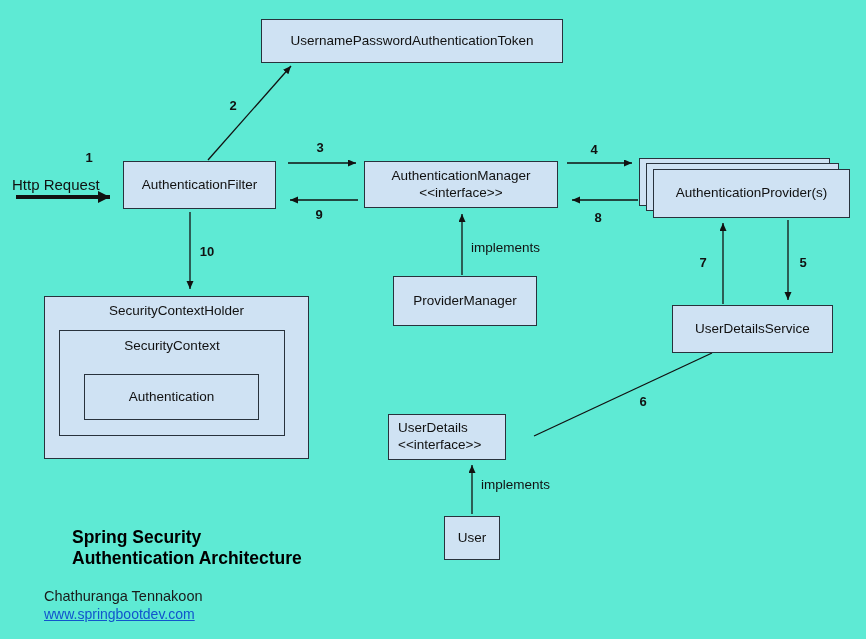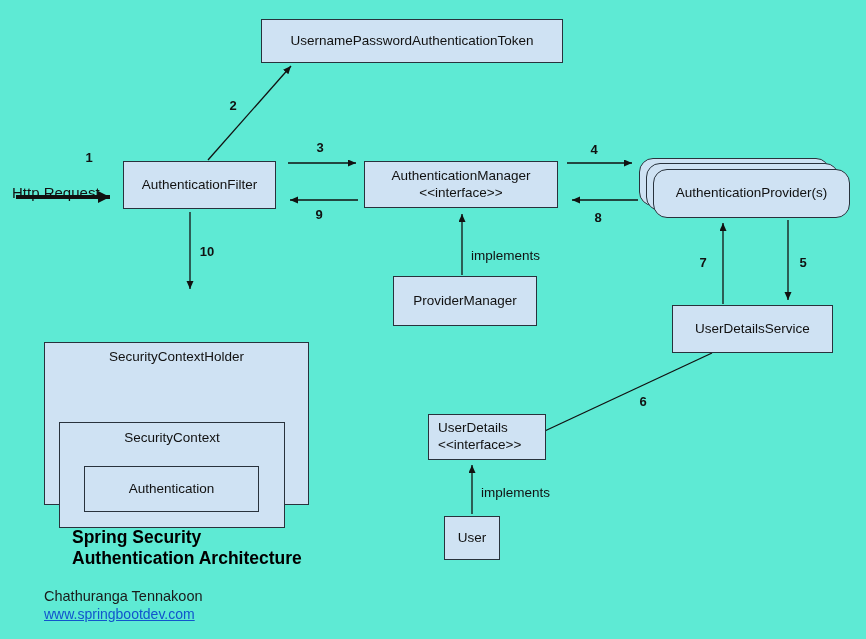--- a/index.html
+++ b/index.html
@@ -15,32 +15,32 @@
   }
   svg.edges{position:absolute;left:0;top:0;width:866px;height:639px;}
   svg.edges line{stroke:var(--ink);stroke-width:1.3;}
   svg.edges line.thick{stroke-width:4.2;}
   .box{
     position:absolute;box-sizing:border-box;background:var(--box-fill);
     border:1.4px solid var(--box-border);
     display:flex;flex-direction:column;align-items:center;justify-content:center;
     font-size:13.5px;line-height:1.25;text-align:center;color:var(--ink);
   }
-  .box.top-label{justify-content:flex-start;margin-top:46px;}
+  .box.top-label{justify-content:flex-start;}
   .box .lbl{display:block;}
   .left-align{align-items:flex-start;text-align:left;padding-left:9px;}
   .num{
     position:absolute;transform:translate(-50%,-50%);
     font-weight:700;font-size:13px;color:var(--ink);white-space:nowrap;
   }
   .edge-label{
-    position:absolute;font-size:13.5px;color:var(--ink);white-space:nowrap;margin-top:8px;
+    position:absolute;font-size:13.5px;color:var(--ink);white-space:nowrap;
   }
   .stack{position:absolute;}
-  .stack .layer{position:absolute;border-radius:14px;}
+  .stack .layer{position:absolute;}
   #footer-title{
     position:absolute;left:44px;top:527px;font-size:17.5px;font-weight:700;
     line-height:21px;color:#000;margin-left:28px;
   }
   #footer-author{position:absolute;left:44px;top:588px;font-size:14.5px;color:#1a1a1a;}
   #footer-link{
     position:absolute;left:44px;top:606px;font-size:14px;color:var(--link);
     text-decoration:underline;cursor:pointer;
   }
 </style>
@@ -104,21 +104,21 @@
   <div class="box top-label" style="left:44px;top:296px;width:265px;height:163px;padding-top:6px">
     <span class="lbl">SecurityContextHolder</span>
     <div class="box top-label" style="left:14px;top:33px;width:226px;height:106px;padding-top:7px">
       <span class="lbl">SecurityContext</span>
       <div class="box" style="left:24px;top:43px;width:175px;height:46px">
         <span class="lbl">Authentication</span>
       </div>
     </div>
   </div>
 
-  <div class="box left-align" style="left:428px;top:414px;width:118px;height:46px">
+  <div class="box left-align" style="left:388px;top:414px;width:118px;height:46px">
     <span class="lbl">UserDetails</span>
     <span class="lbl">&lt;&lt;interface&gt;&gt;</span>
   </div>
 
   <div class="box" style="left:444px;top:516px;width:56px;height:44px">
     <span class="lbl">User</span>
   </div>
 
   <div class="edge-label" style="left:12px;top:176px;font-size:15px">Http Request</div>
 

